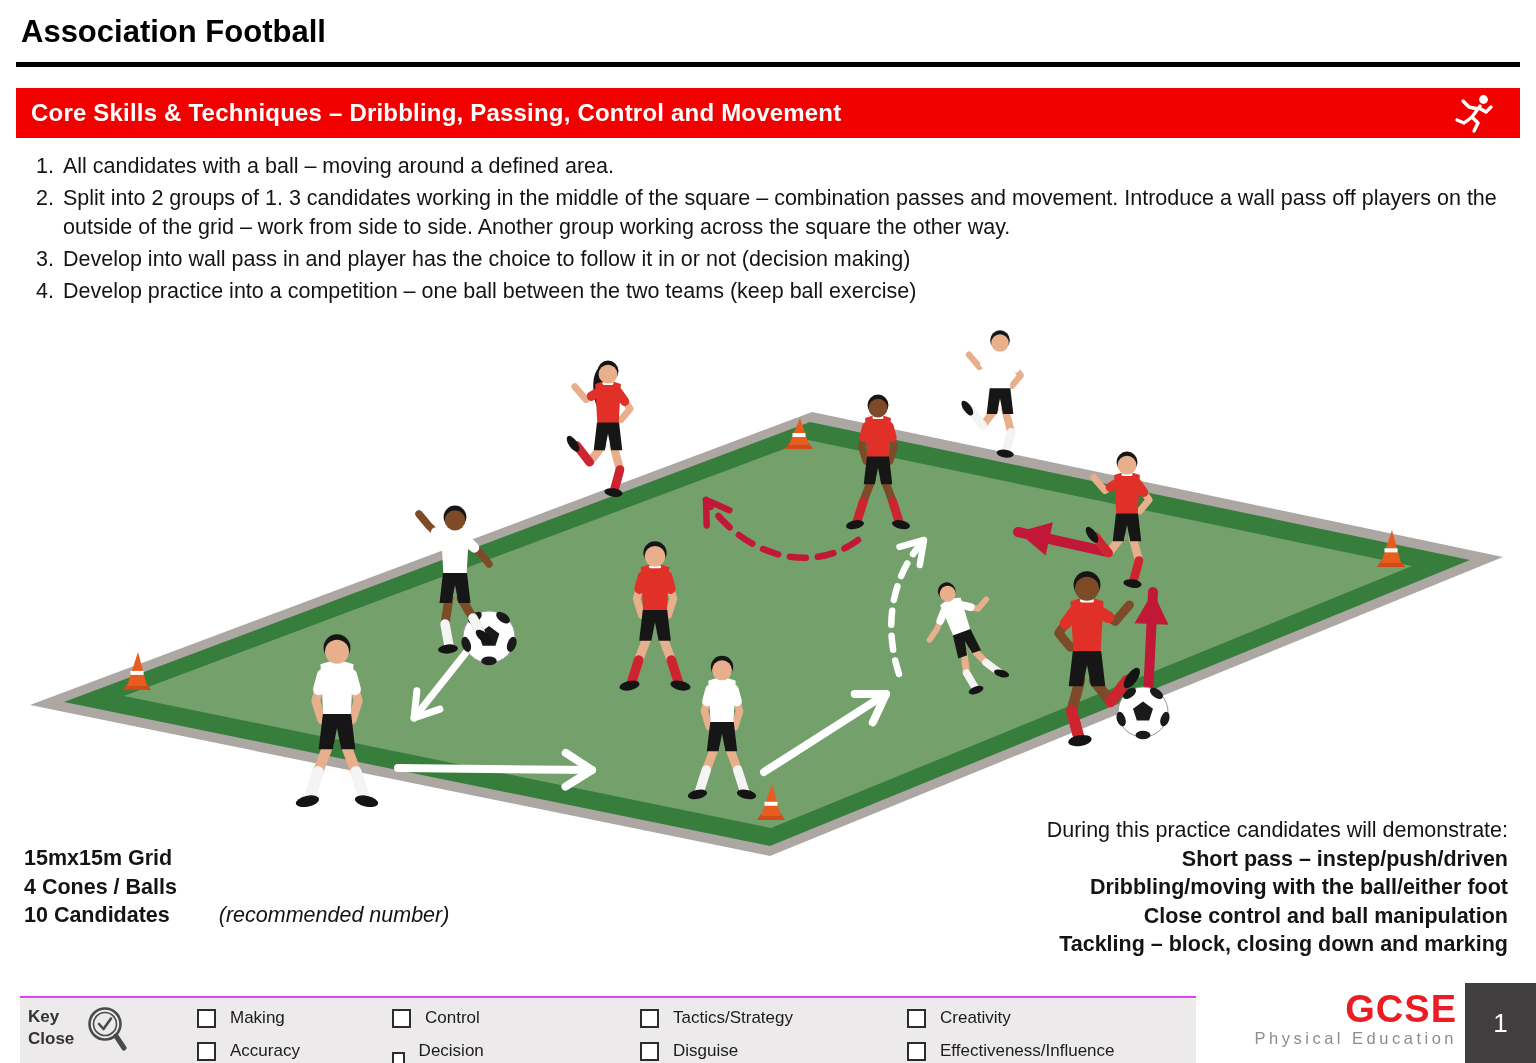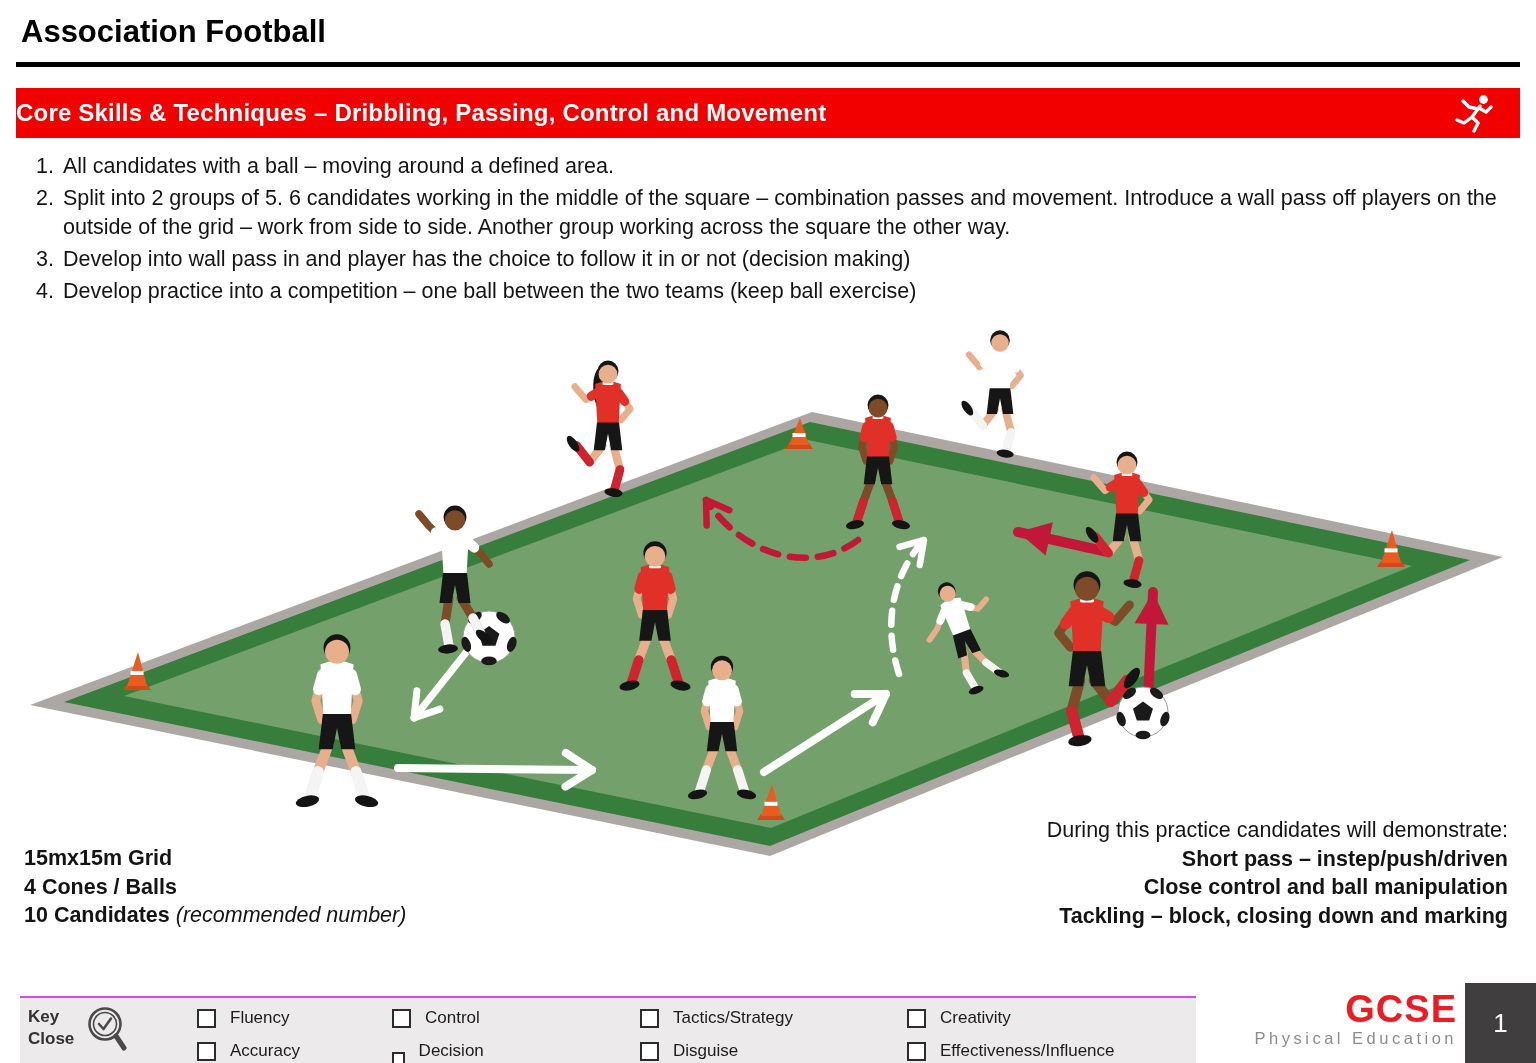--- a/index.html
+++ b/index.html
@@ -3,28 +3,28 @@
 <meta charset="utf-8">
 <style>
   html,body{margin:0;padding:0;}
   body{
     width:1536px;height:1063px;position:relative;background:#fff;overflow:hidden;
     font-family:"Liberation Sans", sans-serif;color:#141414;
   }
   .page-title{position:absolute;left:21px;top:14px;font-size:31px;font-weight:800;color:#000;}
   .title-rule{position:absolute;left:16px;top:62px;width:1504px;height:5px;background:#000;}
   .banner{position:absolute;left:16px;top:88px;width:1504px;height:50px;background:#f20000;display:flex;align-items:center;}
-  .banner-text{color:#fff;font-size:24px;font-weight:700;letter-spacing:.2px;text-align:right;}
+  .banner-text{color:#fff;font-size:24px;font-weight:700;padding-left:15px;letter-spacing:.2px;text-align:right;}
   .banner-icon{position:absolute;right:26px;top:5px;}
   .instructions{position:absolute;left:24px;top:152px;width:1494px;}
   .instructions ol{margin:0;padding-left:36px;font-size:21.5px;line-height:29px;}
   .instructions li{margin-bottom:3px;padding-left:3px;}
   .equipment{position:absolute;left:24px;top:844px;font-size:21.5px;line-height:28.5px;}
   .equipment .bold{font-weight:700;}
-  .equipment .note{font-style:italic;font-weight:400;}
+  .equipment .note{font-style:italic;font-weight:400;margin-left:43px;}
   .demonstrate{position:absolute;right:28px;top:816px;text-align:right;font-size:21.5px;line-height:28.5px;}
   .demonstrate .d-item{font-weight:700;}
   .illustration{position:absolute;left:0;top:300px;width:1536px;height:580px;}
   .footer-panel{position:absolute;left:20px;top:988px;width:1176px;height:69px;background:#ECEAEA;border-top:2px solid #d946ef;margin-top:8px;}
   .kt-label{position:absolute;left:8px;top:8px;font-size:17px;font-weight:700;color:#333;line-height:22px;}
   .kt-icon{position:absolute;left:58px;top:4px;}
   .kt-col{position:absolute;top:0;height:100%;}
   .kt-item{position:absolute;display:flex;align-items:center;}
   .kt-item.r1{top:10px;} .kt-item.r2{top:43px;}
   .kt-box{width:15px;height:15px;border:2px solid #2c2c2c;background:#fff;display:inline-block;}
@@ -52,21 +52,21 @@
         <path d="M28,16 L19,14 L13,8"></path>
       </g>
       <circle cx="33.5" cy="6.5" r="4.4" fill="#fff"></circle>
     </svg>
   </span>
 </div>
 
 <div class="instructions">
   <ol>
     <li>All candidates with a ball – moving around a defined area.</li>
-    <li>Split into 2 groups of 5. 6 candidates working in the middle of the square – combination passes and movement. Introduce a wall pass off players on the outside of the grid – work from side to side. Another group working across the square the other way.</li>
+    <li>Split into 2 groups of 1. 3 candidates working in the middle of the square – combination passes and movement. Introduce a wall pass off players on the outside of the grid – work from side to side. Another group working across the square the other way.</li>
     <li>Develop into wall pass in and player has the choice to follow it in or not (decision making)</li>
     <li>Develop practice into a competition – one ball between the two teams (keep ball exercise)</li>
   </ol>
 </div>
 
 <svg id="pitch" class="illustration" viewBox="0 300 1536 580" xmlns="http://www.w3.org/2000/svg">
     <polygon points="30,705 812,412 1503,557 770,856" fill="#ADA7A4"></polygon>
     <polygon points="64,702 810,422 1470,560 770,846" fill="#377E3D"></polygon>
     <polygon points="124,696 808,440 1412,566 771,828" fill="#74A06B"></polygon>
     <g>
@@ -305,20 +305,21 @@
 
 <div class="equipment">
   <div class="bold">15mx15m Grid</div>
   <div class="bold">4 Cones / Balls</div>
   <div><span class="bold">10 Candidates</span><span class="note"> (recommended number)</span></div>
 </div>
 
 <div class="demonstrate">
   <div>During this practice candidates will demonstrate:</div>
   <div class="d-item">Short pass – instep/push/driven</div>
+  <div class="d-item">Dribbling/moving with the ball/either foot</div>
   <div class="d-item">Close control and ball manipulation</div>
   <div class="d-item">Tackling – block, closing down and marking</div>
 </div>
 
 <div class="footer-panel">
   <div class="kt-label">
     <div>Key</div>
     <div>Close</div>
   </div>
   <span class="kt-icon">
@@ -326,21 +327,21 @@
       <circle cx="27" cy="22" r="15.5" fill="none" stroke="#4a4a4a" stroke-width="2.6"></circle>
       <circle cx="27" cy="22" r="11.5" fill="none" stroke="#4a4a4a" stroke-width="1.6"></circle>
       <path d="M21,22 L25.5,27 L33,16.5" fill="none" stroke="#4a4a4a" stroke-width="2.6" stroke-linecap="round" stroke-linejoin="round"></path>
       <path d="M38,34 L46,46" stroke="#4a4a4a" stroke-width="5" stroke-linecap="round"></path>
     </svg>
   </span>
 
   <div class="kt-col" style="left:177px">
     <div class="kt-item r1">
         <span class="kt-box"></span>
-        <span class="kt-text">Fluency</span>
+        <span class="kt-text">Making</span>
       </div>
     <div class="kt-item r2">
         <span class="kt-box"></span>
         <span class="kt-text">Accuracy</span>
       </div>
   </div>
   <div class="kt-col" style="left:372px">
     <div class="kt-item r1">
         <span class="kt-box"></span>
         <span class="kt-text">Control</span>

